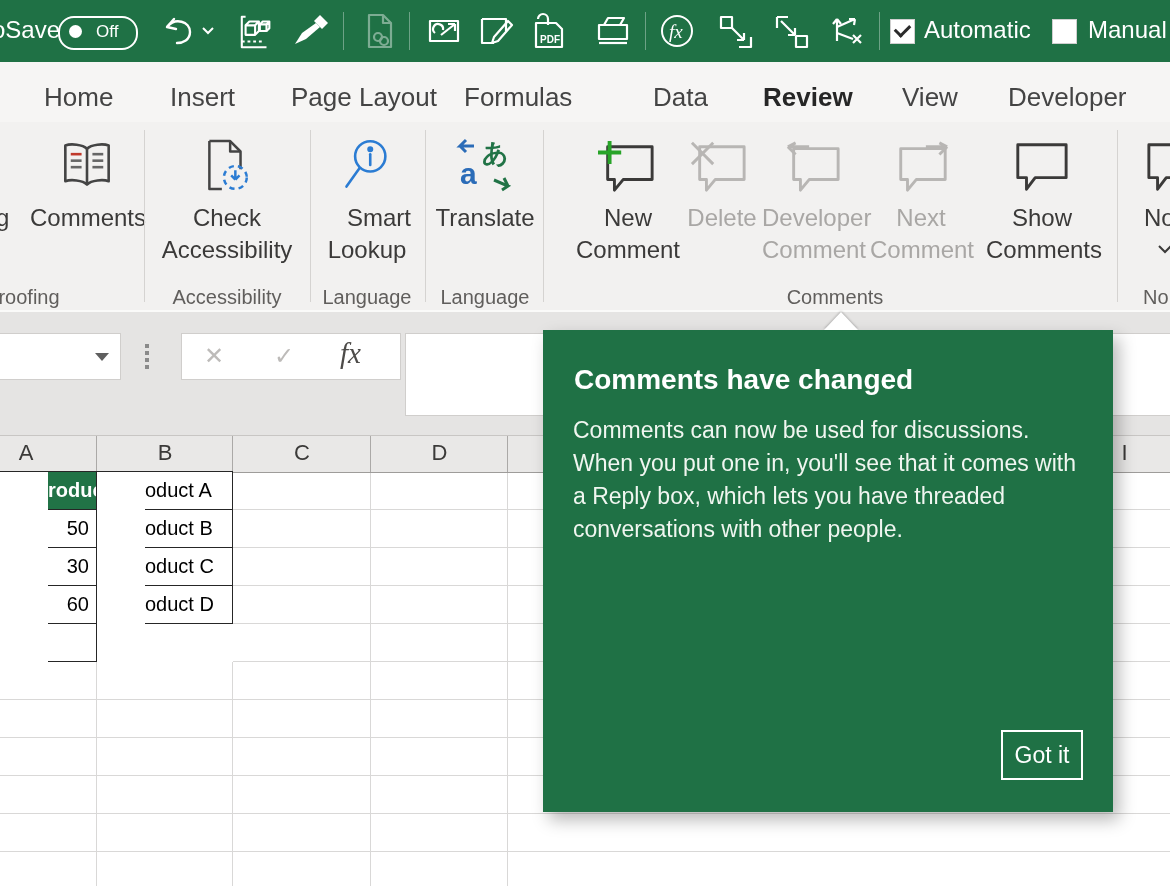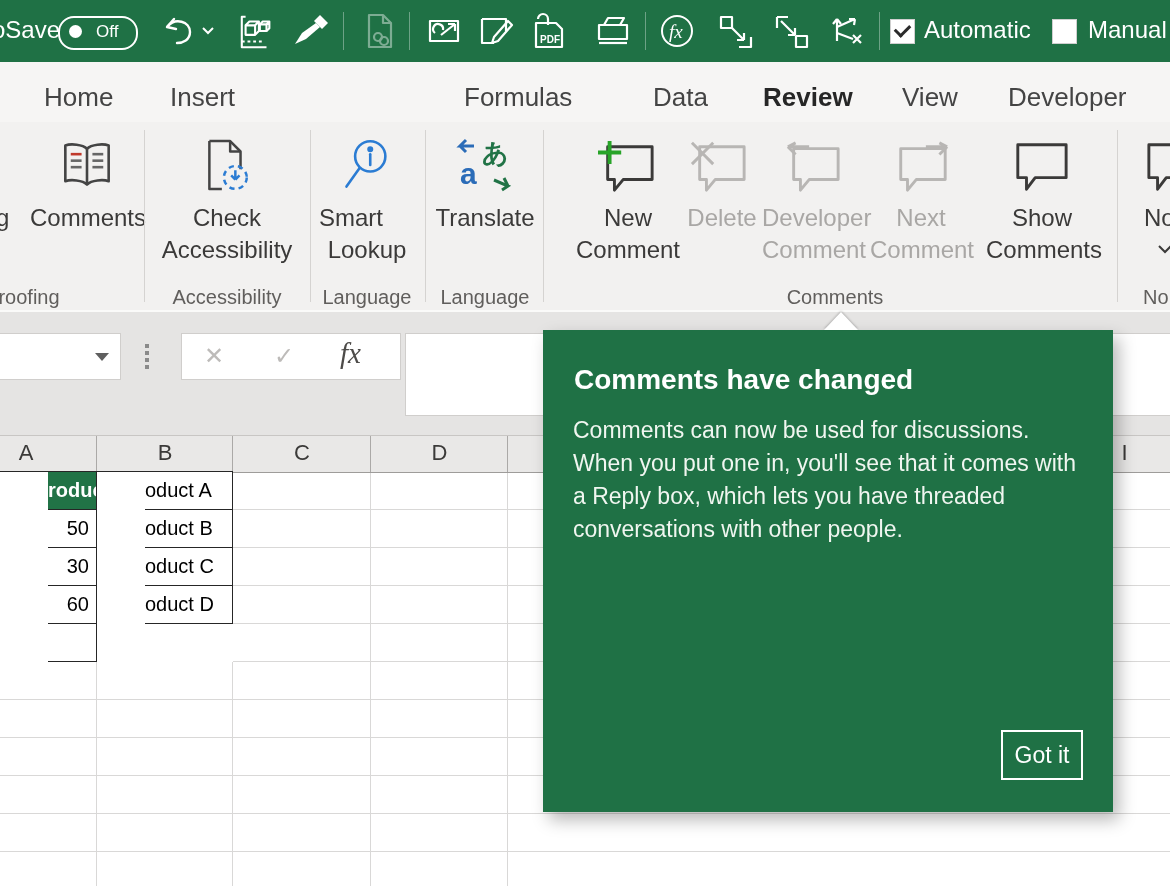--- a/index.html
+++ b/index.html
@@ -199,20 +199,21 @@
       <div class="checkmark"></div>
     </div>
     <span class="abs tb-text" style="left:924px">Automatic</span>
     <div class="abs checkbox" style="left:1052px"></div>
     <span class="abs tb-text" style="left:1088px">Manual</span>
   </div>
 
   <div class="abs tabrow">
     <span class="abs tab" style="left:44px">Home</span>
     <span class="abs tab" style="left:170px">Insert</span>
+    <span class="abs tab" style="left:291px">Page Layout</span>
     <span class="abs tab" style="left:464px">Formulas</span>
     <span class="abs tab" style="left:653px">Data</span>
     <span class="abs tab active" style="left:763px">Review</span>
     <span class="abs tab" style="left:902px">View</span>
     <span class="abs tab" style="left:1008px">Developer</span>
     <div class="abs tab-underline" style="left:763px;width:87px"></div>
   </div>
 
   <div class="abs ribbon">
 
@@ -250,21 +251,21 @@
     <div class="abs rb-sep" style="left:310px"></div>
 
     <span class="abs rb-icon" style="left:341px">
       <svg width="52" height="54" viewBox="0 0 48 50" fill="none" stroke="#2B7CD3" stroke-width="2.4" stroke-linecap="round">
         <circle cx="27" cy="17" r="14"></circle>
         <path d="M17 28 L5 45"></path>
         <circle cx="27" cy="10.5" r="1.6" fill="#2B7CD3"></circle>
           <path d="M27 15 V25"></path>
       </svg>
     </span>
-    <span class="abs rb-label l1" style="left:296px;width:110px">Smart</span>
+    <span class="abs rb-label l1" style="left:324px;width:110px">Smart</span>
     <span class="abs rb-label l2" style="left:312px;width:110px">Lookup</span>
     <span class="abs grp-label" style="left:312px;width:110px">Language</span>
 
     <div class="abs rb-sep" style="left:425px"></div>
 
     <span class="abs rb-icon" style="left:458px">
       <svg width="54" height="54" viewBox="0 0 54 54">
         <text x="24" y="24" font-size="26" font-weight="bold" fill="#217346" style="font-family:'DejaVu Sans',sans-serif">あ</text>
         <text x="2" y="46" font-size="30" font-weight="bold" fill="#2B6CB8" style="font-family:'Liberation Sans',sans-serif">a</text>
         <path d="M16 8 L2 8 L8 2 M2 8 L8 14" fill="none" stroke="#2B6CB8" stroke-width="3"></path>

